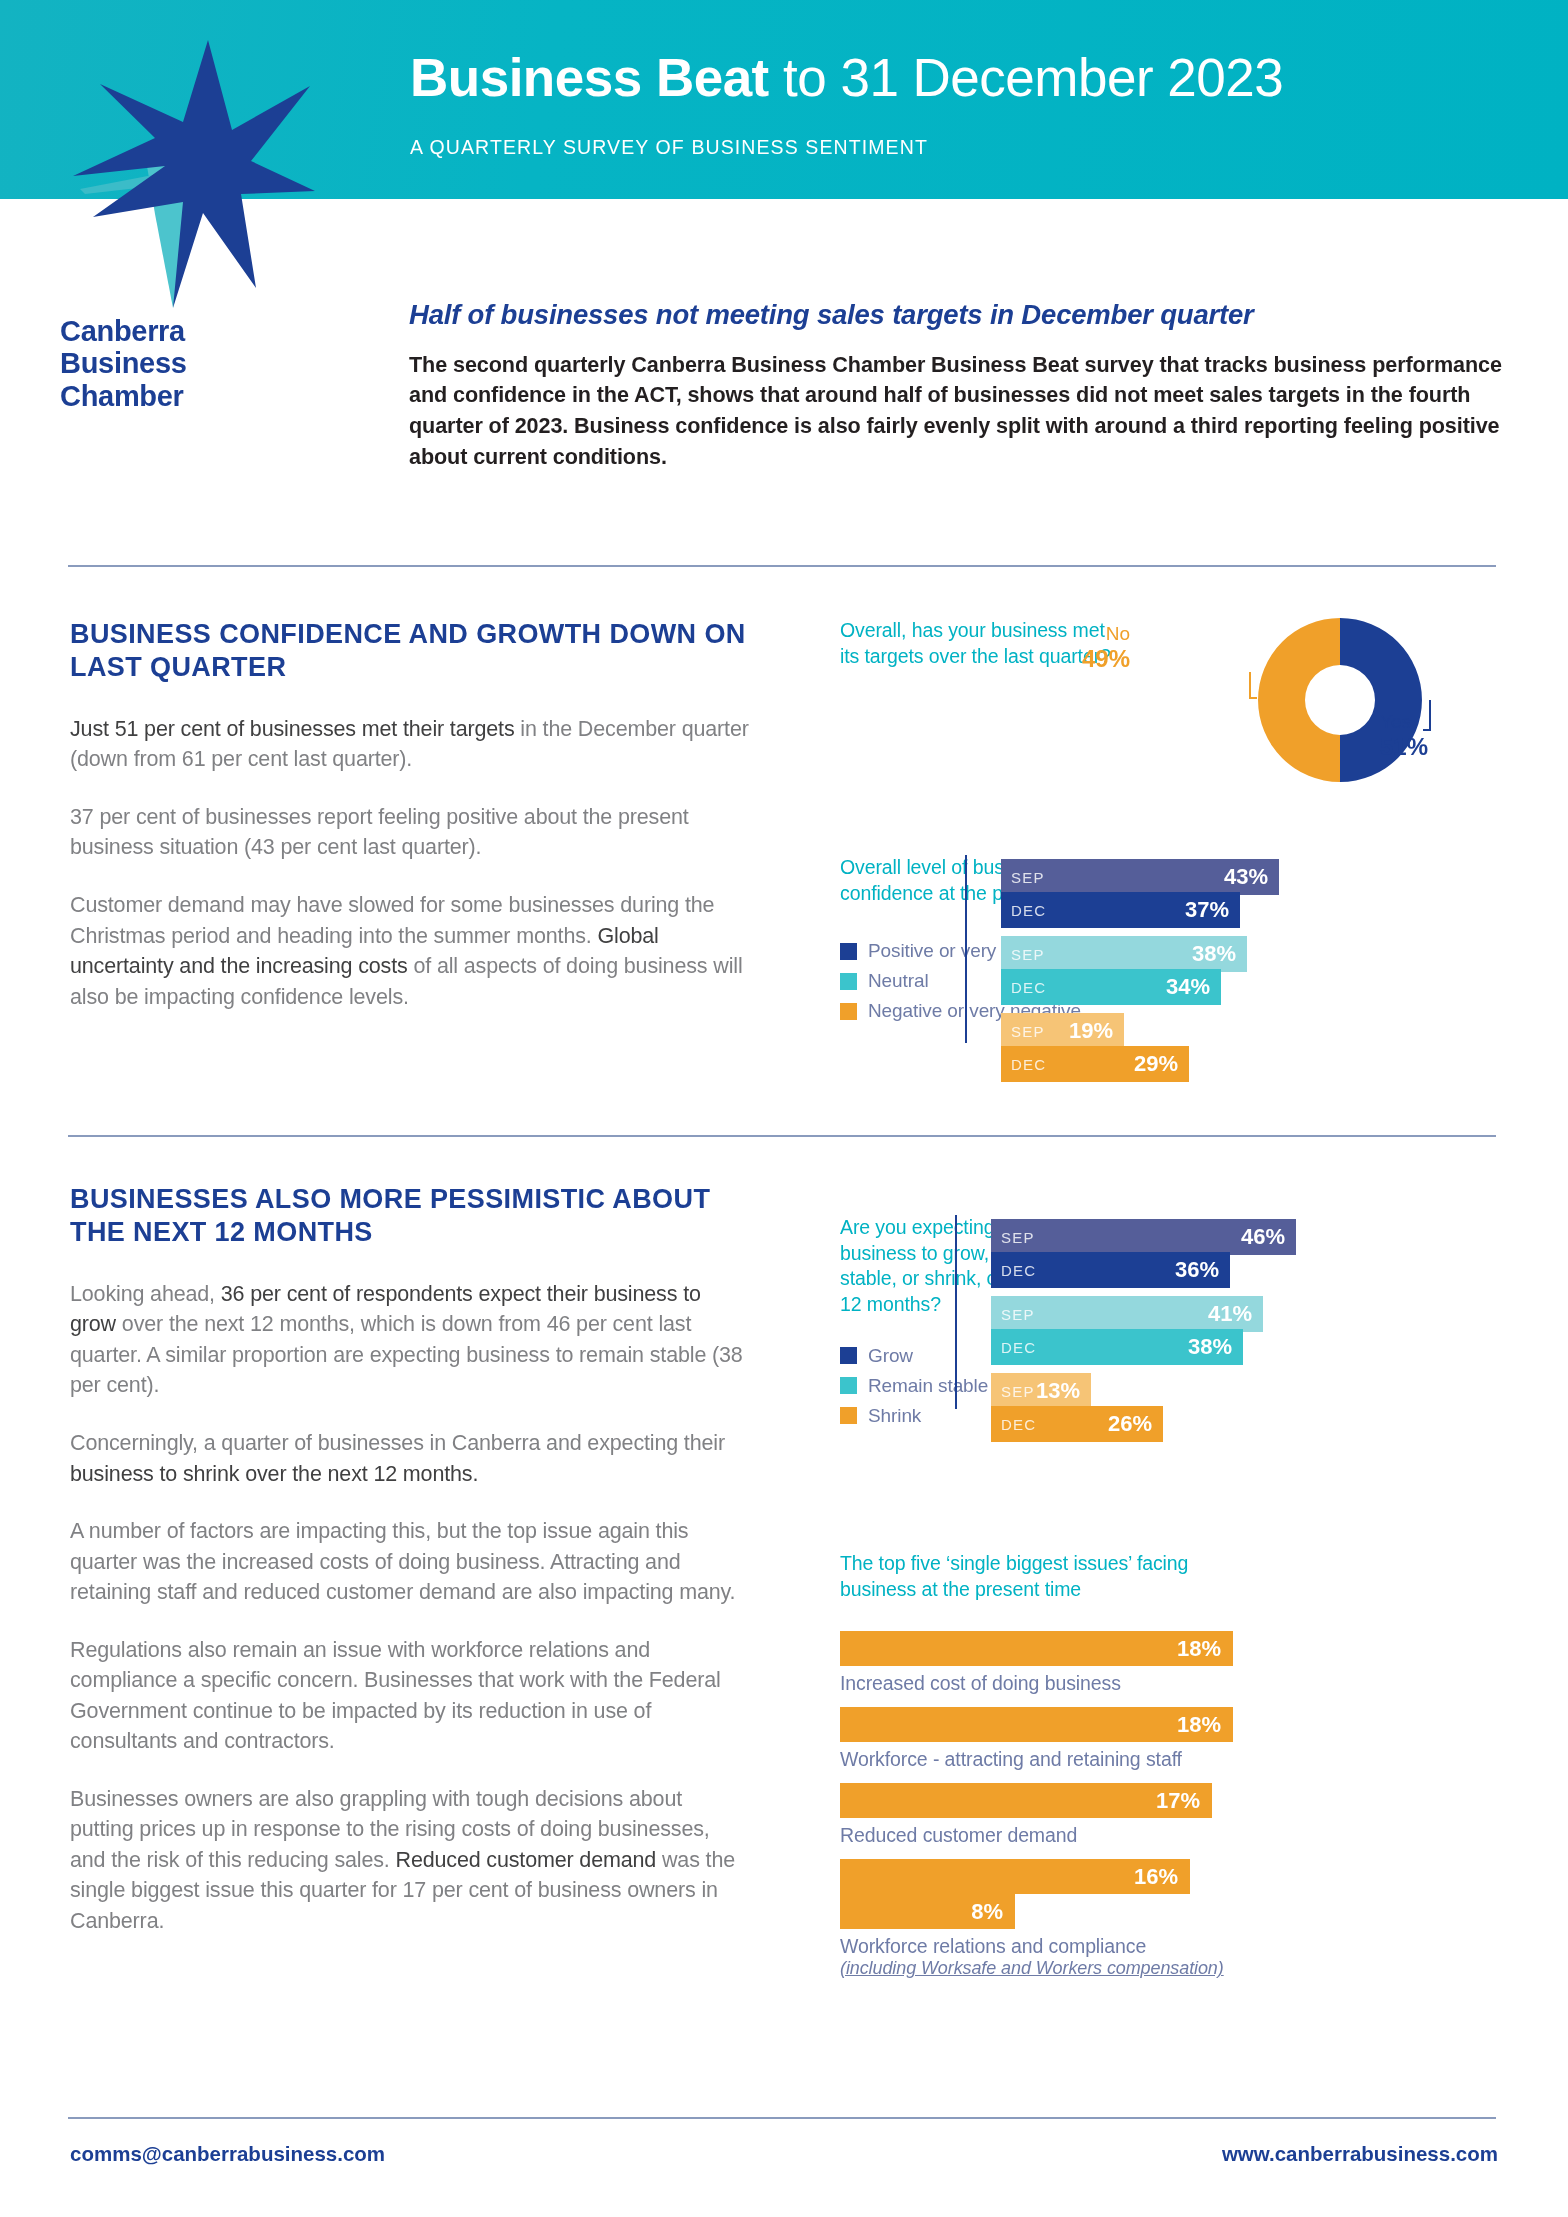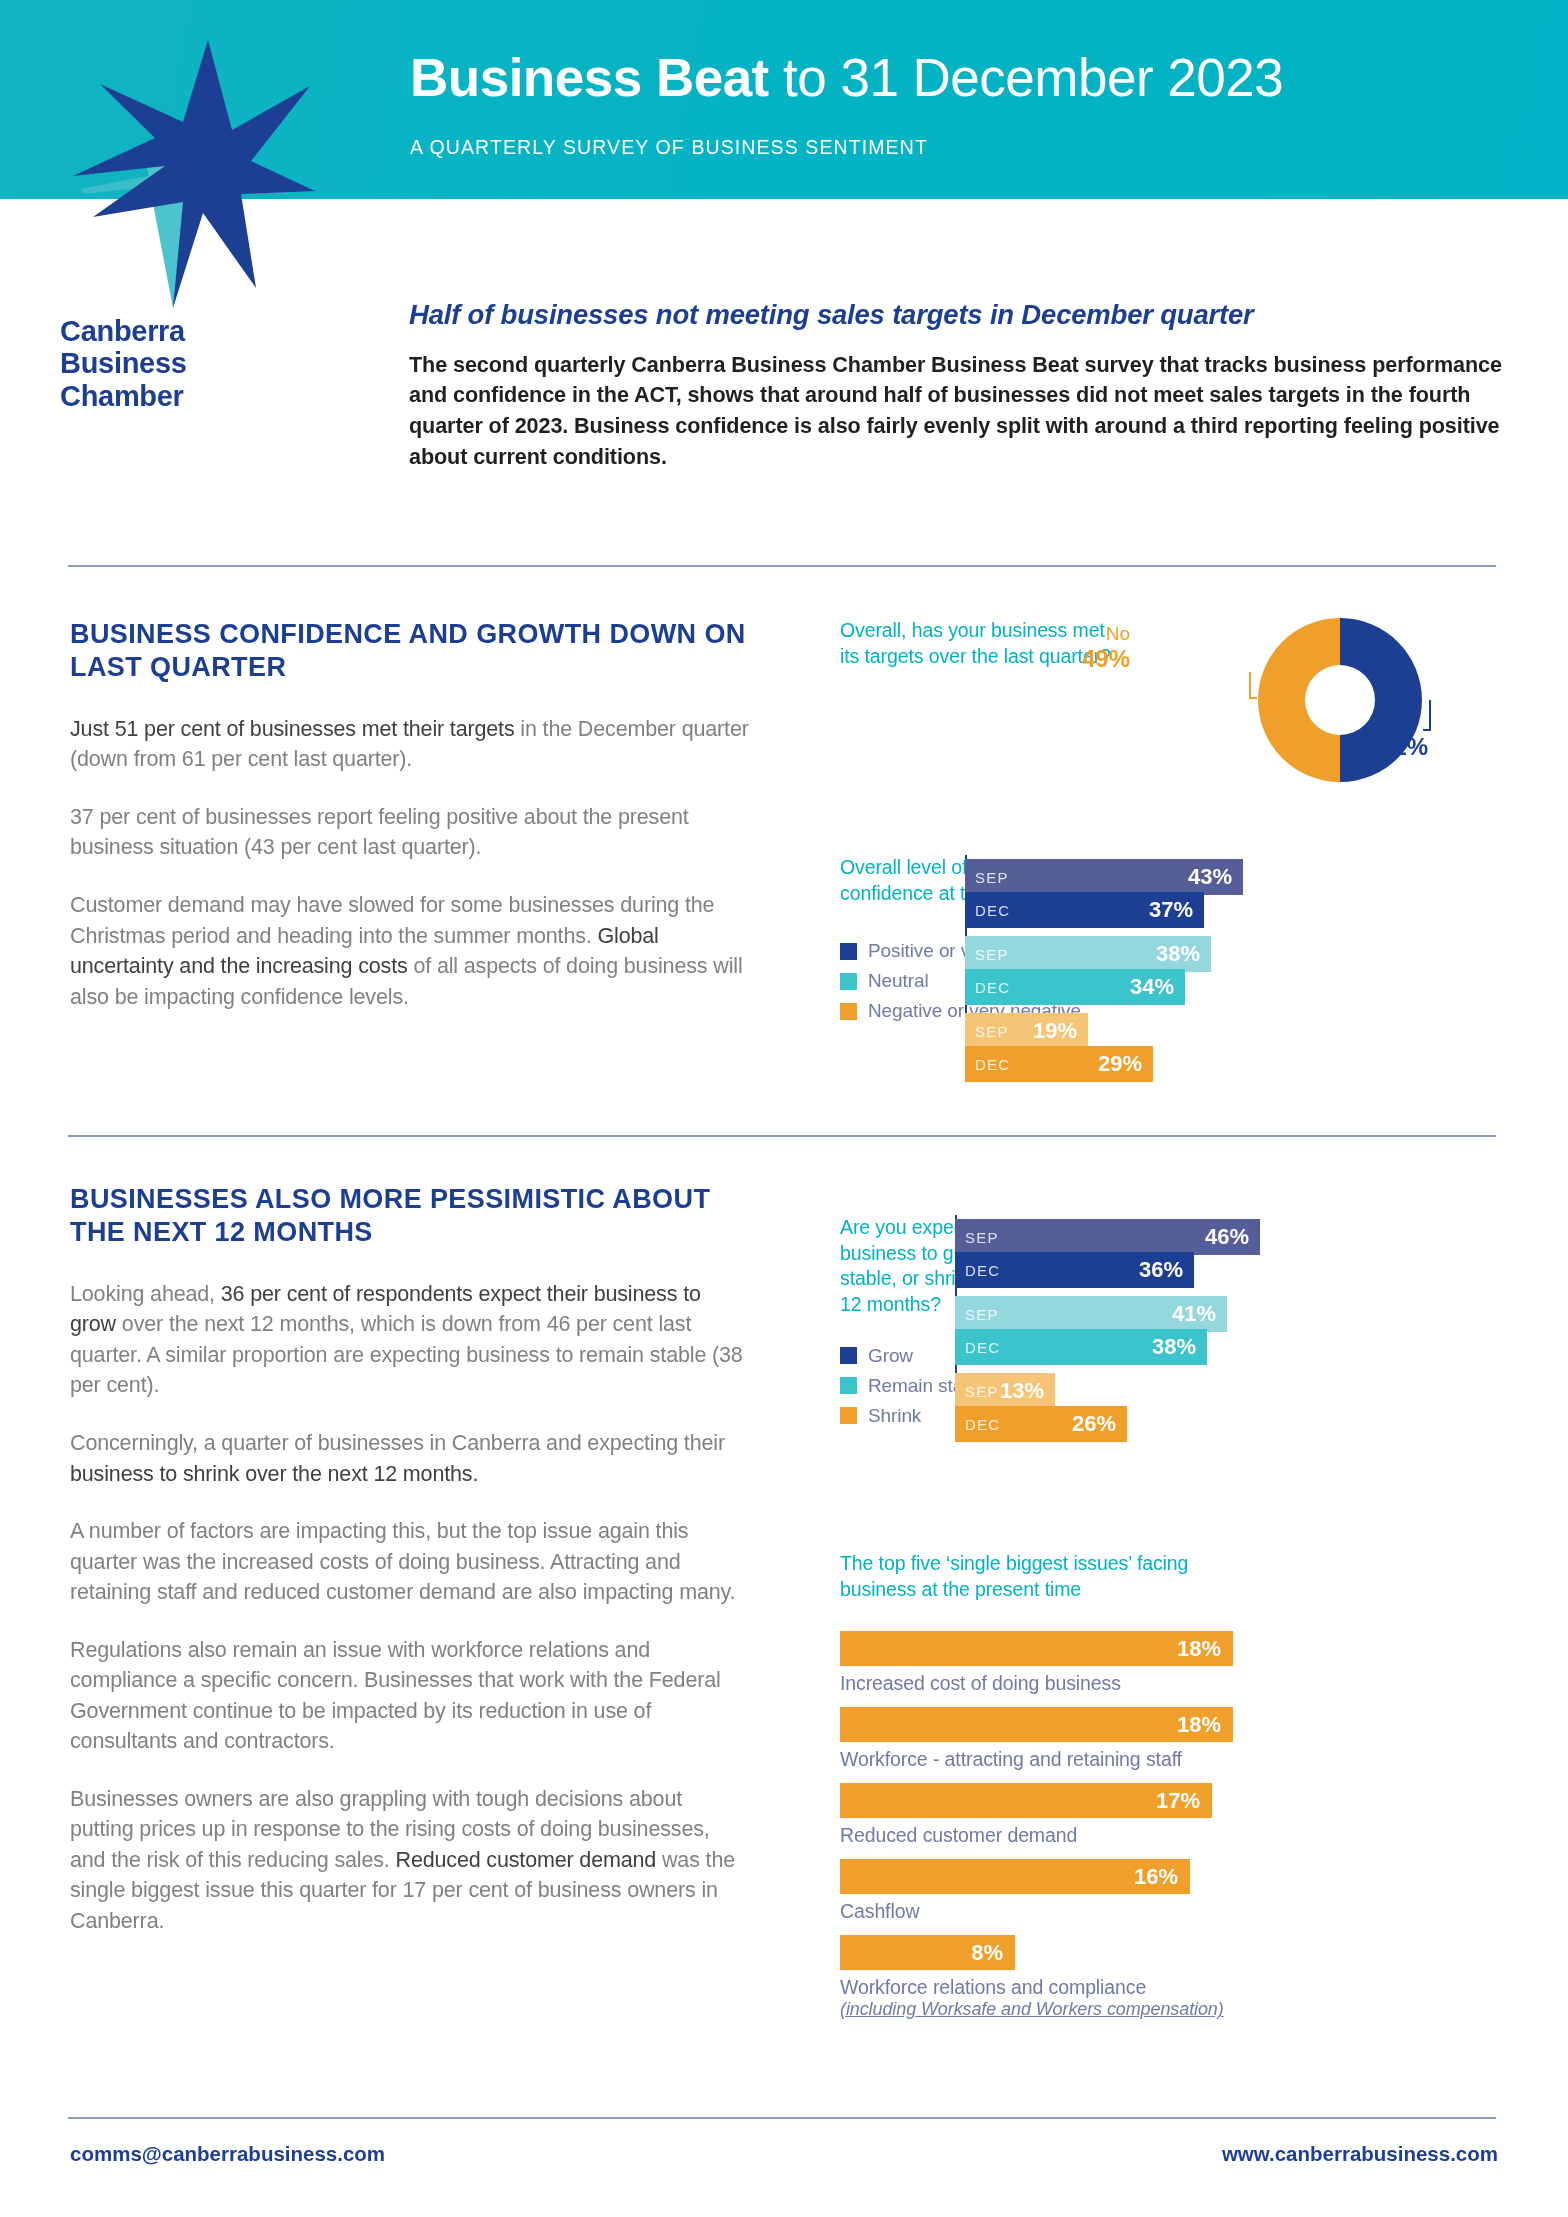--- a/index.html
+++ b/index.html
@@ -94,21 +94,21 @@
   .legend-sw { width:17px; height:17px; margin-right:11px; flex:0 0 auto; }
   .legend-tx { color:#6e7ba6; font-size:19px; font-weight:400; letter-spacing:-0.1px; }
 
   
   .bars { position:absolute; }
   .bars .axis {
     position:absolute; left:0; top:0; width:2px; background:#1c3f94;
   }
   .bar {
     position:absolute; height:36px; box-sizing:border-box;
-    display:flex; align-items:center; color:#ffffff;
+    display:flex; align-items:center; color:#ffffff;margin-left:36px;
   }
   .bar .mon {
     position:absolute; left:10px; font-size:15px; font-weight:400;
     letter-spacing:1.2px; opacity:0.82;
   }
   .bar .val {
     position:absolute; right:11px; font-size:22px; font-weight:700;
   }
 
   
@@ -319,21 +319,20 @@
   <div class="issue-lab">Workforce - attracting and retaining staff</div>
 
   <div class="issue-bar" style="width:372px;">
     <span>17%</span>
   </div>
   <div class="issue-lab">Reduced customer demand</div>
 
   <div class="issue-bar" style="width:350px;">
     <span>16%</span>
   </div>
-  <div class="issue-lab">Cashflow</div>
 
   <div class="issue-bar" style="width:175px;">
     <span>8%</span>
   </div>
   <div class="issue-lab">
     <span>Workforce relations and compliance</span>
     <i>(including Worksafe and Workers compensation)</i>
   </div>
 </div>
 

